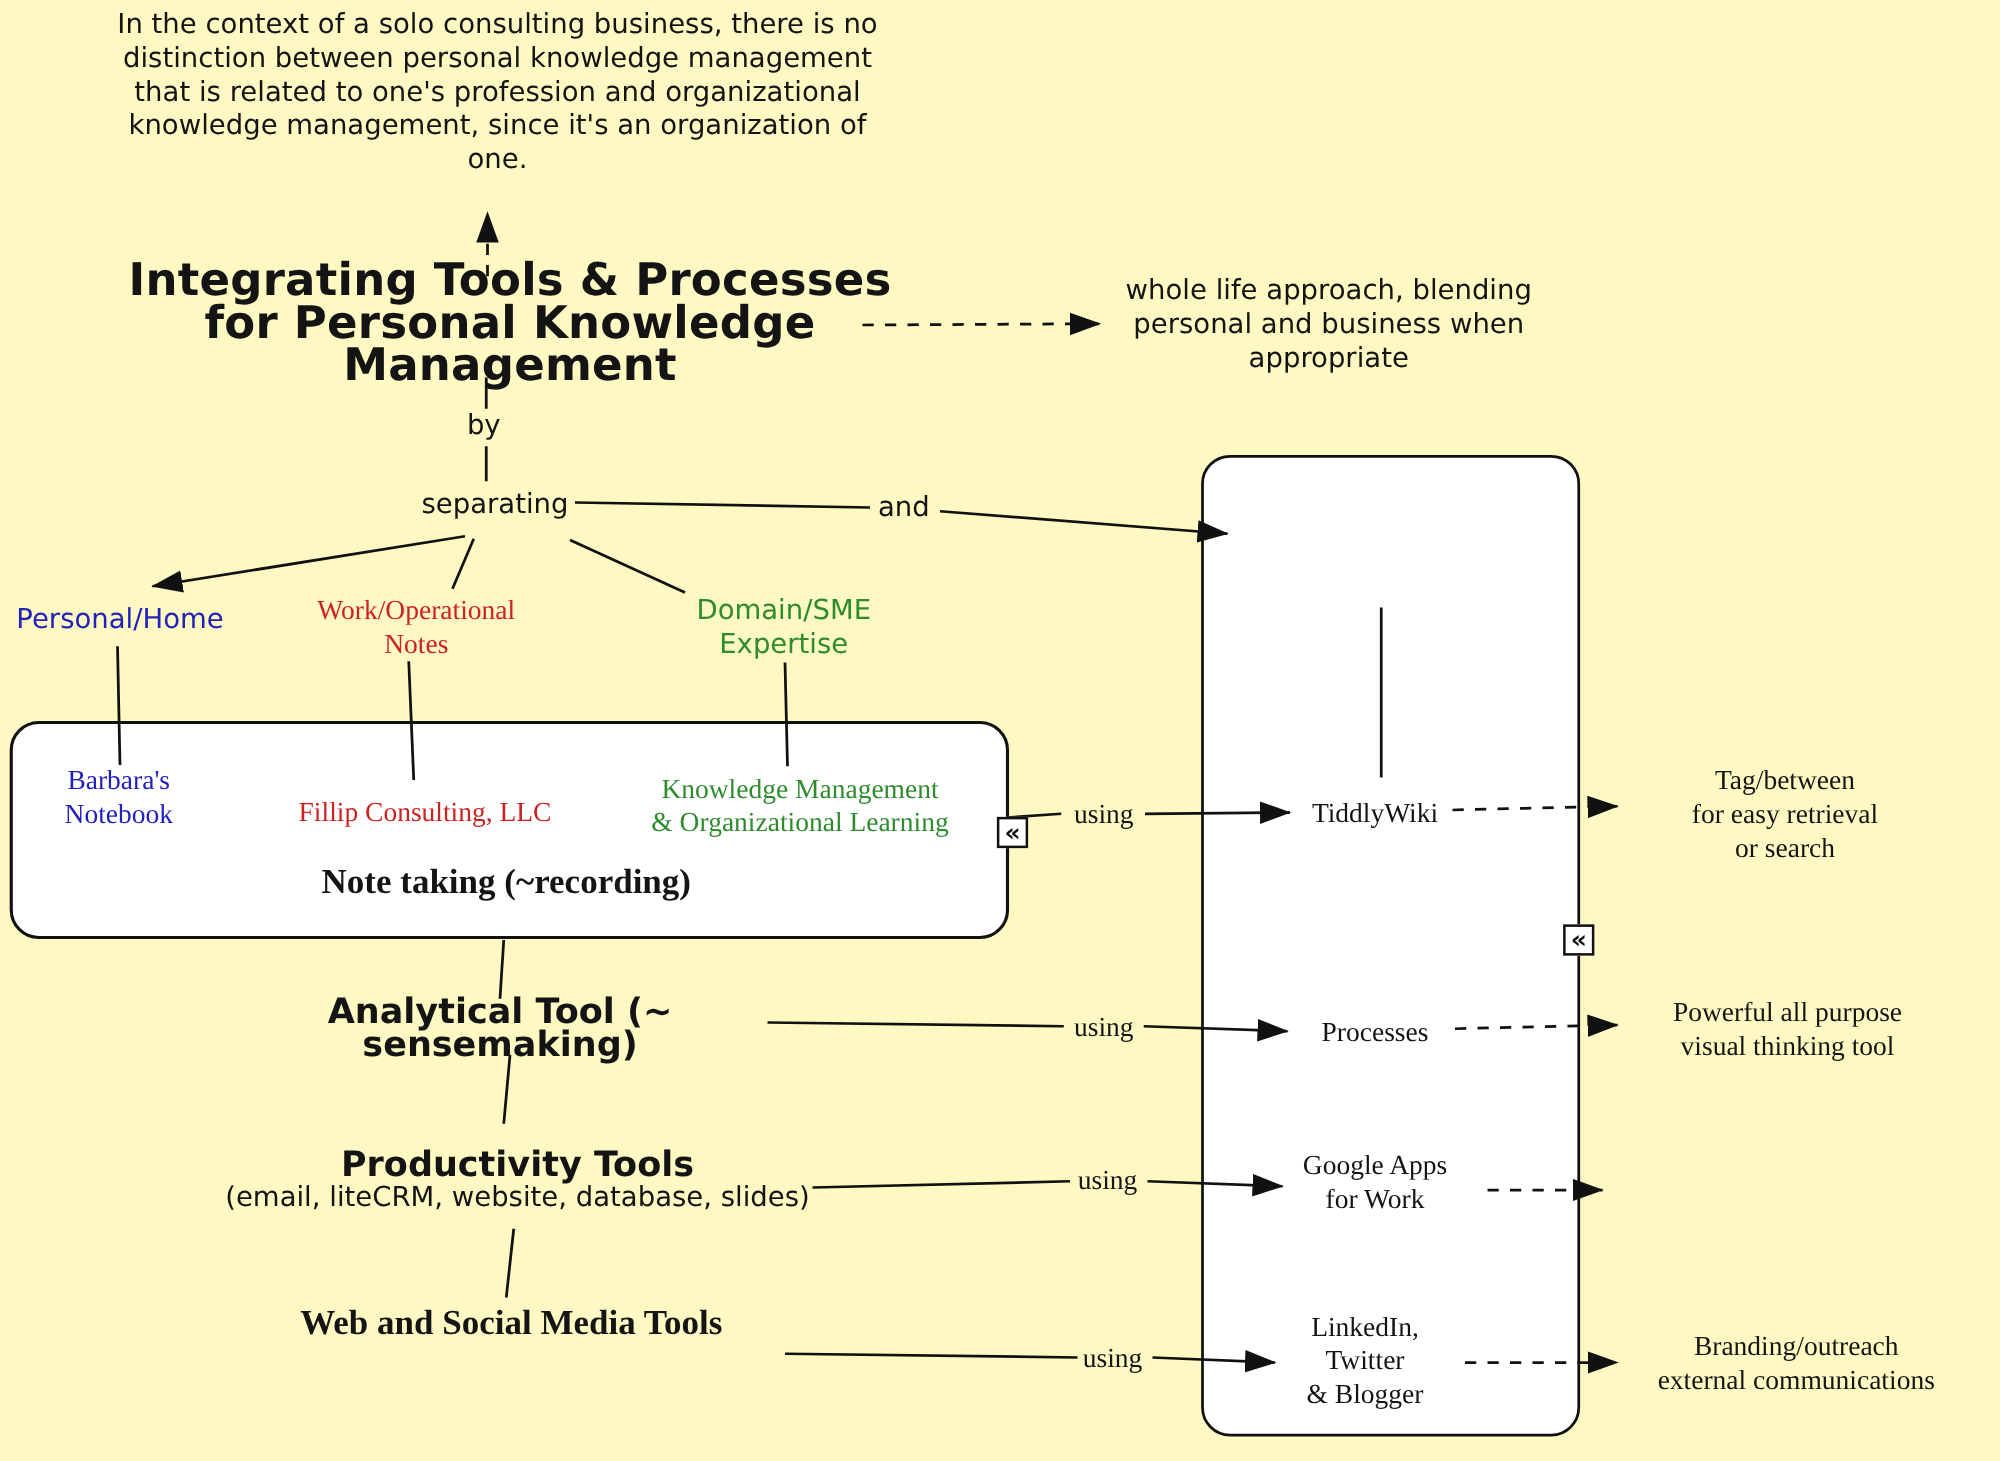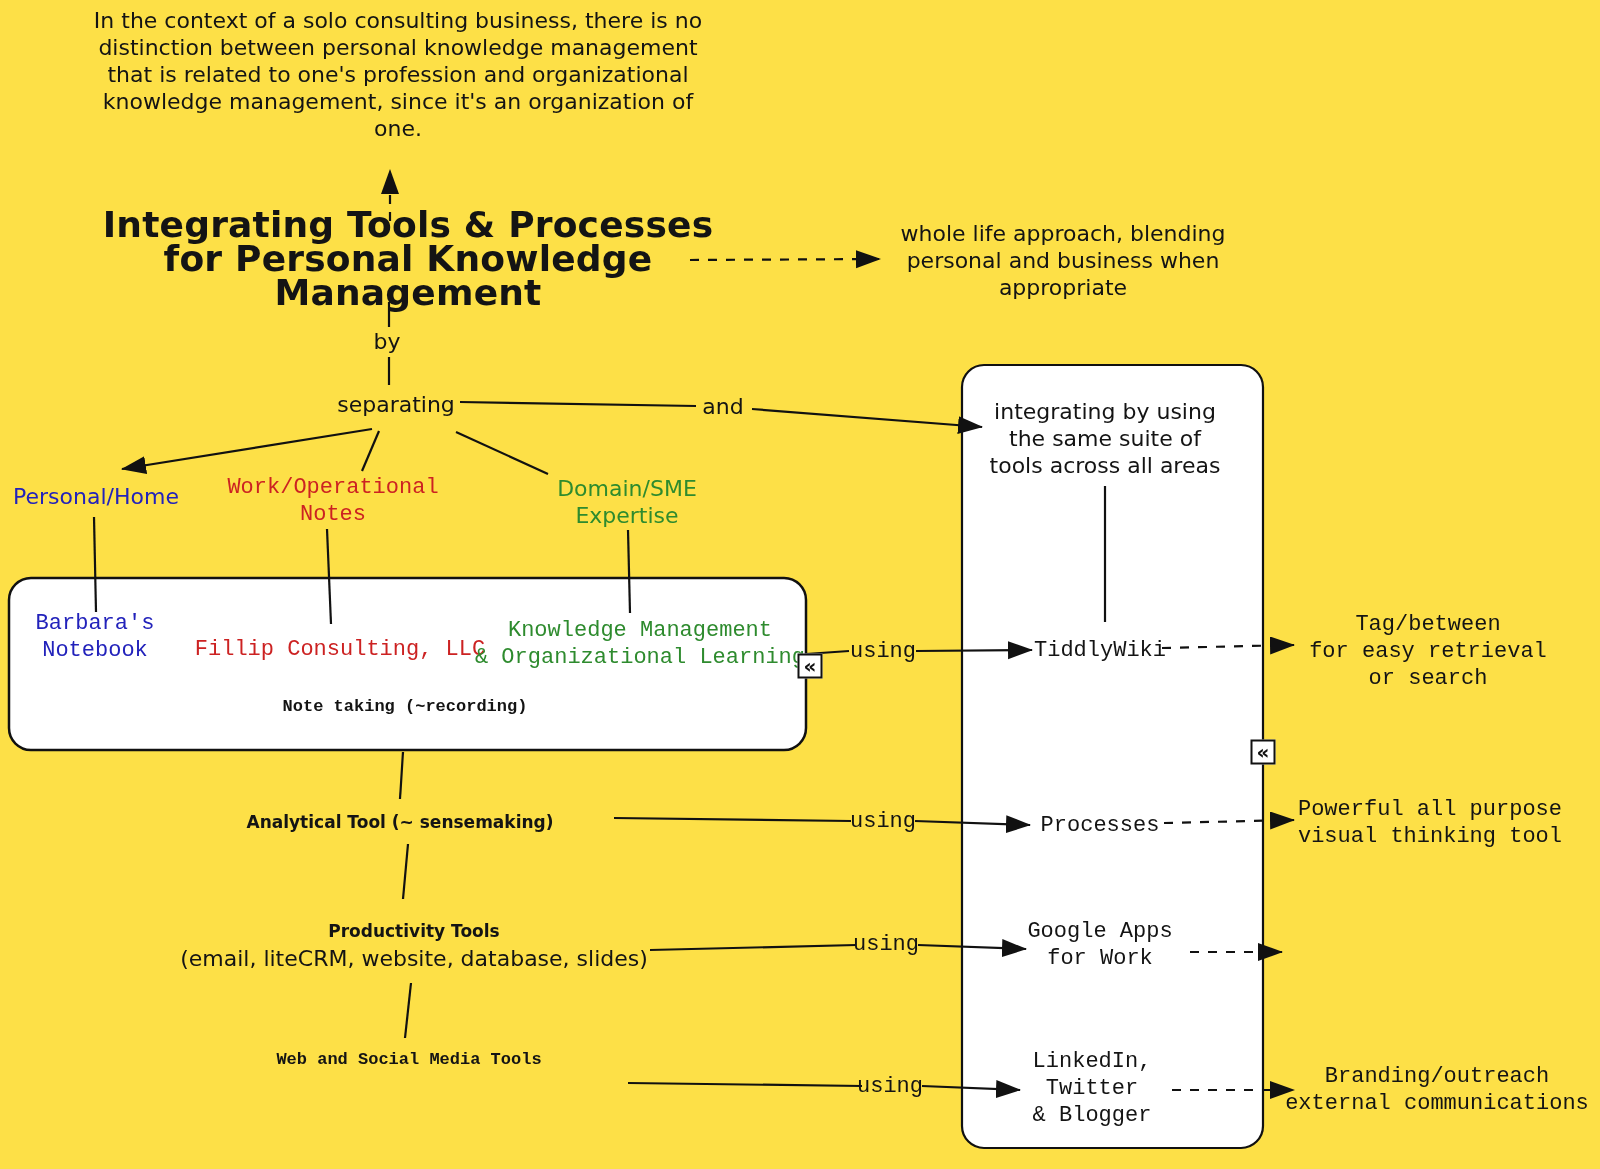--- a/index.html
+++ b/index.html
@@ -1,27 +1,27 @@
 <!DOCTYPE html>
 <html><head>
 <meta charset="utf-8">
 <style>
   html,body{margin:0;padding:0;background:#ffffff;}
   #canvas{
-    position:relative;width:1600px;height:1169px;background:#fde047;overflow:hidden;
+    position:relative;width:1600px;height:1169px;background:#fef9c3;overflow:hidden;
     font-family:"DejaVu Sans","Liberation Sans",sans-serif;color:#111111;
   }
   #connectors{position:absolute;left:0;top:0;}
   .t{
     position:absolute;transform:translate(-50%,-50%);
     text-align:center;white-space:pre-line;font-size:22px;line-height:27px;color:#141414;
   }
-  .narrow{font-family:Liberation Mono, monospace;}
+  .narrow{font-family:Liberation Serif, serif;}
   .title{font-size:36px;line-height:34px;font-weight:bold;letter-spacing:0.2px;}
-  .mid{font-size:17px;font-weight:bold;}
+  .mid{font-size:28px;font-weight:bold;}
   .blue{color:#2222bb;}
   .red{color:#cc2222;}
   .green{color:#2e8b2e;text-align:center;}
   .chev{
     position:absolute;transform:translate(-50%,-50%);
     width:25px;height:25px;background:#ffffff;border:2px solid #111111;
     display:flex;align-items:center;justify-content:center;
     font-size:20px;font-weight:bold;line-height:1;padding-bottom:2px;box-sizing:border-box;
   }
 </style>
@@ -96,23 +96,20 @@
   <div class="t" style="left:387px;top:341px;">by</div>
   <div class="t" style="left:396px;top:404px;">separating</div>
   <div class="t" style="left:723px;top:406px;">and</div>
 
   <div class="t blue" style="left:96px;top:496px;">Personal/Home</div>
   <div class="t red narrow" style="left:333px;top:501px;">Work/Operational
 Notes</div>
   <div class="t green" style="left:627px;top:502px;">Domain/SME
 Expertise</div>
 
-  <div class="t" style="left:1105px;top:438px;width:260px;">integrating by using
-the same suite of
-tools across all areas</div>
 
   <div class="t blue narrow" style="left:95px;top:637px;">Barbara's
 Notebook</div>
   <div class="t red narrow" style="left:340px;top:649px;">Fillip Consulting, LLC</div>
   <div class="t green narrow" style="left:640px;top:644px;">Knowledge Management
 &amp; Organizational Learning</div>
   <div class="t mid narrow" style="left:405px;top:706px;">Note taking (~recording)</div>
 
   <div class="t mid" style="left:400px;top:822px;width:480px;">Analytical Tool (~ sensemaking)</div>
   <div class="t mid" style="left:414px;top:931px;width:480px;">Productivity Tools</div>

